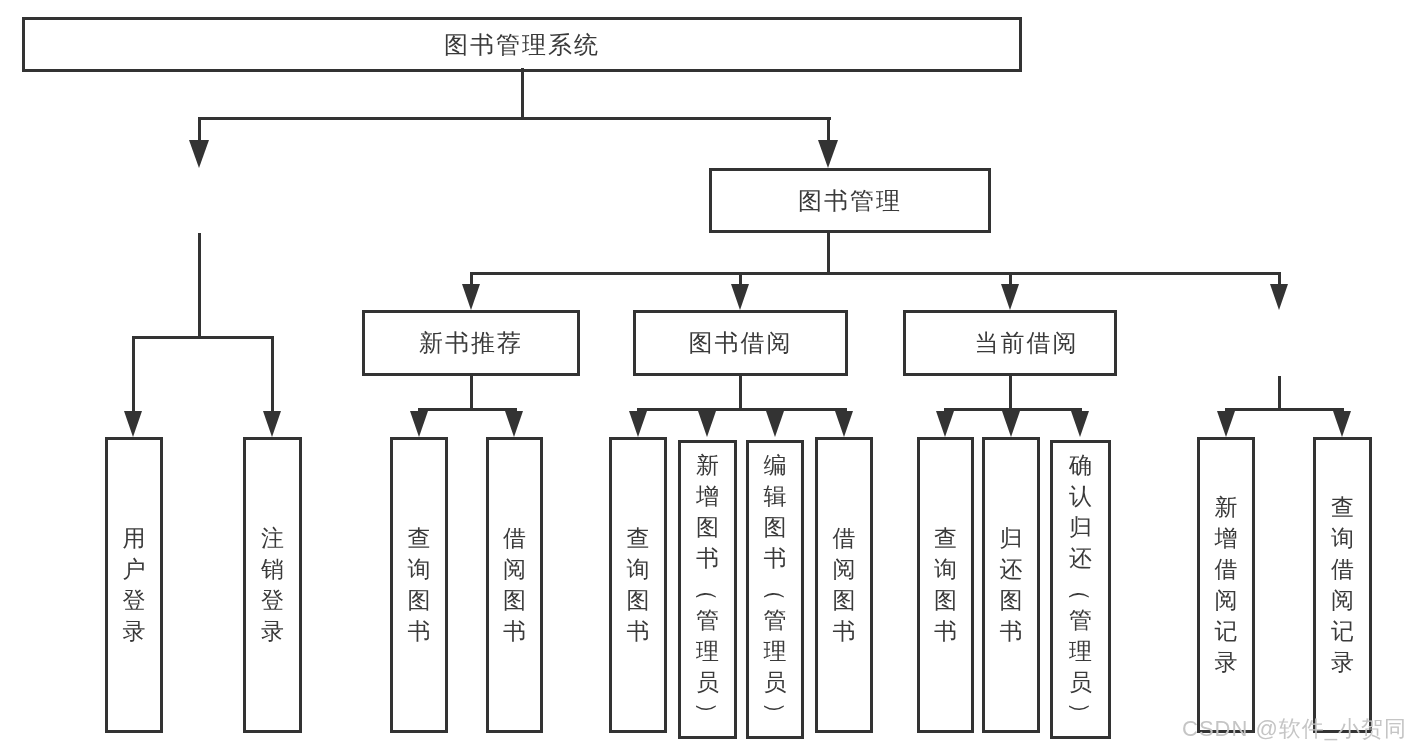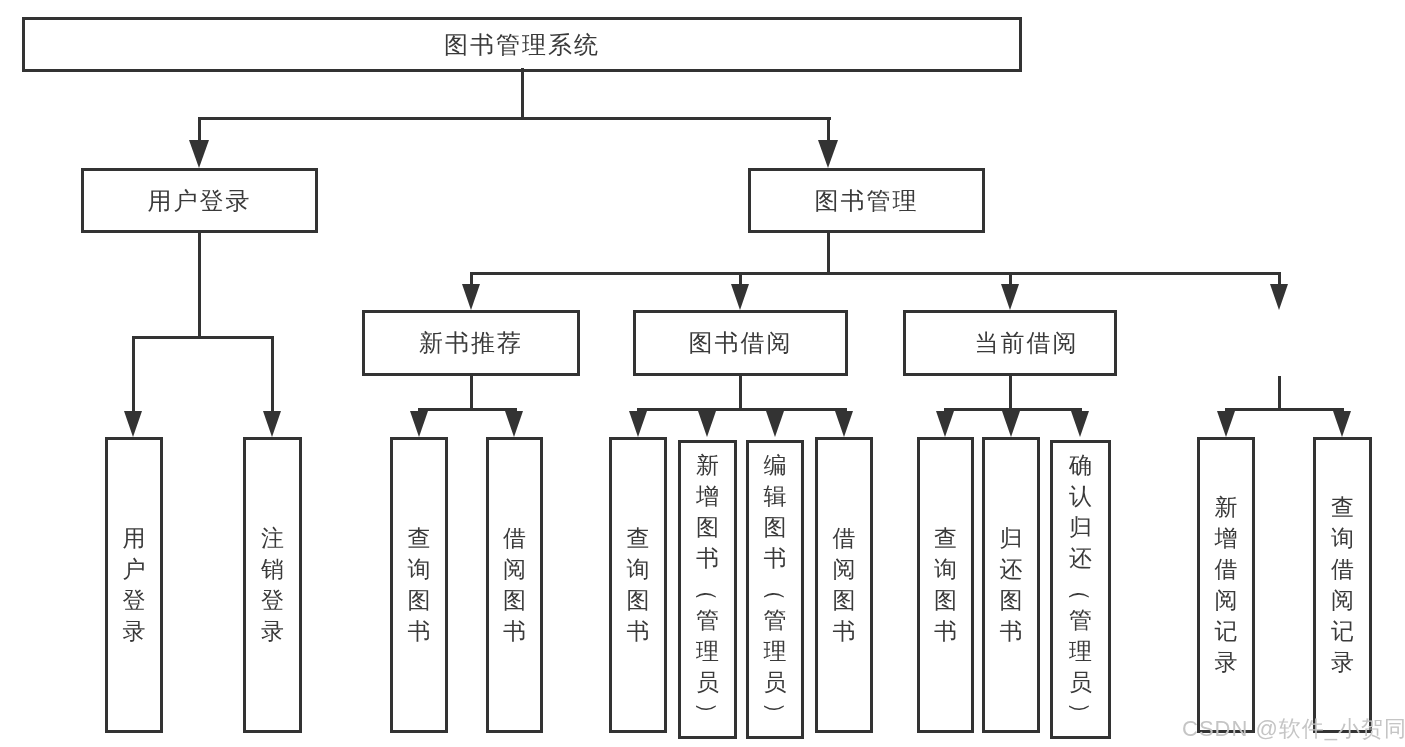--- a/index.html
+++ b/index.html
@@ -68,22 +68,21 @@
 
   <div class="hnode" style="left:22px; top:17px; width:1000px; height:55px;">图书管理系统</div>
 
   <div class="vl" style="left:521px; top:68px; height:52px;"></div>
   <div class="hl" style="left:198px; top:117px; width:633px;"></div>
   <div class="vl" style="left:198px; top:120px; height:22px;"></div>
   <div class="ah big" style="left:189px; top:140px;"></div>
   <div class="vl" style="left:827px; top:120px; height:22px;"></div>
   <div class="ah big" style="left:818px; top:140px;"></div>
 
-  <div class="hnode" style="left:81px; top:168px; width:237px; height:65px;">用户登录</div>
-  <div class="hnode" style="left:748px; top:168px; width:237px; height:65px;">图书管理</div>
+  <div class="hnode" style="left:709px; top:168px; width:282px; height:65px;">图书管理</div>
 
   <div class="vl" style="left:198px; top:233px; height:106px;"></div>
   <div class="hl" style="left:132px; top:336px; width:142px;"></div>
   <div class="vl" style="left:132px; top:339px; height:74px;"></div>
   <div class="ah" style="left:124px; top:411px;"></div>
   <div class="vl" style="left:271px; top:339px; height:74px;"></div>
   <div class="ah" style="left:263px; top:411px;"></div>
 
   <div class="vl" style="left:827px; top:233px; height:42px;"></div>
   <div class="hl" style="left:470px; top:272px; width:811px;"></div>

